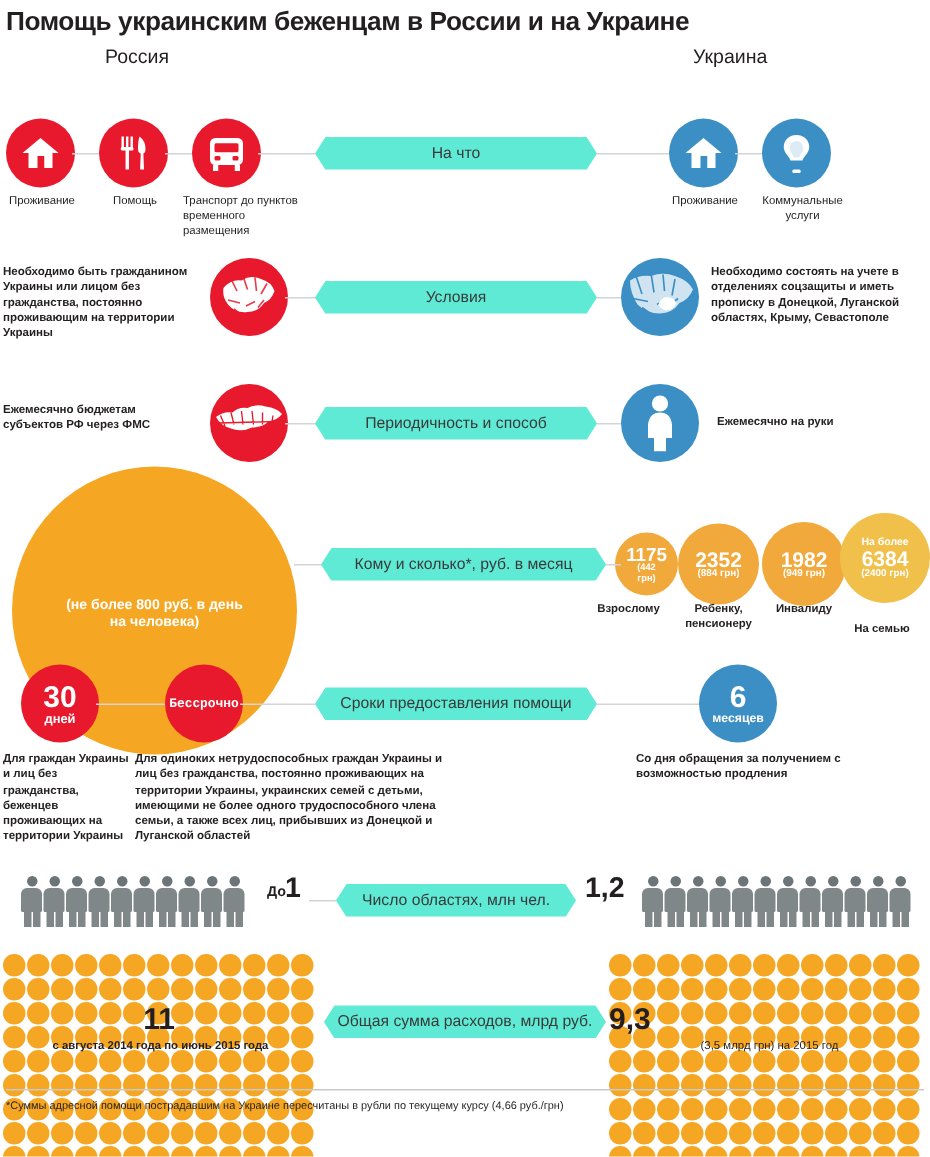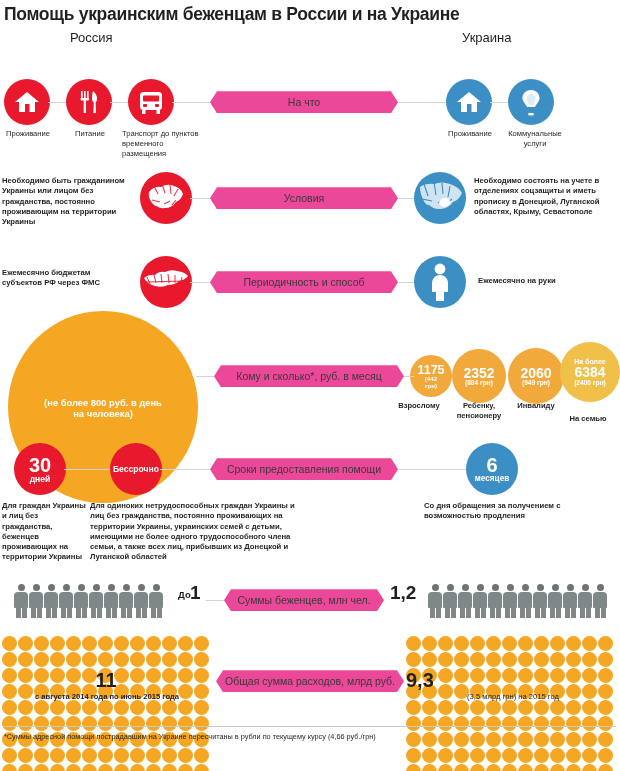--- a/index.html
+++ b/index.html
@@ -42,21 +42,21 @@
     text-align:center;
   }
   .circ.red  { background:#e8192c; }
   .circ.blue { background:#3c8fc4; }
   .circ.org  { background:#f5a623; }
   .circ.org2 { background:#f2a93b; }
   .circ.org3 { background:#f0c04b; }
 
   
   .hex {
-    background:#ec4899;
+    background:#5eead4;
     color:#3a3a3a;
     font-size:10.5px;
     height:22px;
     display:flex;
     align-items:center;
     justify-content:center;
     position:absolute;
     clip-path:polygon(0% 50%, 7px 0%, calc(100% - 7px) 0%, 100% 50%, calc(100% - 7px) 100%, 7px 100%);
     text-align:center;
   }
@@ -141,21 +141,21 @@
   <div class="circ red" style="position:absolute; left:66px; top:55px; width:46px; height:46px;">
     <svg width="22" height="26" viewBox="0 0 22 26">
       <rect x="3" y="2" width="1.6" height="8" fill="#fff"></rect>
         <rect x="6" y="2" width="1.6" height="8" fill="#fff"></rect>
       <rect x="9" y="2" width="1.6" height="8" fill="#fff"></rect>
       <rect x="2.5" y="9" width="8.5" height="2.4" rx="1" fill="#fff"></rect>
       <rect x="5.7" y="11" width="2.3" height="13" fill="#fff"></rect>
       <path d="M15 2 q4 3 4 8 q0 3 -1.4 3.4 l0.4 10.6 h-2.6 l0.4 -10.6 Q14 13 14 10 q0 -5 1 -8 z" fill="#fff"></path>
     </svg>
   </div>
-  <div class="cap" style="left:64px; top:105px; width:52px; text-align:center;">Питание</div>
+  <div class="cap" style="left:64px; top:105px; width:52px; text-align:center;">Помощь</div>
 
   <div class="hline" style="left:110px; top:78px; width:22px;"></div>
 
   <div class="circ red" style="position:absolute; left:128px; top:55px; width:46px; height:46px;">
     <svg width="28" height="26" viewBox="0 0 28 26">
       <rect x="3" y="3" width="22" height="18" rx="3.5" fill="#fff"></rect>
       <rect x="6" y="6.5" width="16" height="6" rx="1" fill="#e8192c"></rect>
       <rect x="6" y="15" width="4" height="3" rx="1" fill="#e8192c"></rect>
       <rect x="18" y="15" width="4" height="3" rx="1" fill="#e8192c"></rect>
       <rect x="5" y="21" width="3.5" height="4" fill="#fff"></rect>
@@ -269,21 +269,21 @@
   <div class="cap b" style="left:396px; top:377px; width:46px; text-align:center;">Взрослому</div>
 
   <div class="circ org2" style="position:absolute; left:452px; top:325px; width:54px; height:54px;">
     <div style="font-size:14px; font-weight:bold; line-height:1;">2352</div>
     <div style="font-size:6.6px; font-weight:bold; line-height:1.05;">(884 грн)</div>
   </div>
   <div class="cap b" style="left:440px; top:377px; width:78px; text-align:center; white-space:pre-line;">Ребенку,
 пенсионеру</div>
 
   <div class="circ org2" style="position:absolute; left:508px; top:324px; width:56px; height:56px;">
-    <div style="font-size:14px; font-weight:bold; line-height:1;">2060</div>
+    <div style="font-size:14px; font-weight:bold; line-height:1;">1982</div>
     <div style="font-size:6.6px; font-weight:bold; line-height:1.05;">(949 грн)</div>
   </div>
   <div class="cap b" style="left:508px; top:377px; width:56px; text-align:center;">Инвалиду</div>
 
   <div class="circ org3" style="position:absolute; left:560px; top:318px; width:60px; height:60px;">
     <div style="font-size:7px; font-weight:bold; line-height:1.1;">На более</div>
     <div style="font-size:14px; font-weight:bold; line-height:1.05;">6384</div>
     <div style="font-size:6.6px; font-weight:bold; line-height:1.05;">(2400 грн)</div>
   </div>
   <div class="cap b" style="left:556px; top:390px; width:64px; text-align:center;">На семью</div>
@@ -293,21 +293,21 @@
 
   <div class="circ red" style="position:absolute; left:14px; top:419px; width:52px; height:52px; z-index:2;">
     <div style="font-size:20px; font-weight:bold; line-height:1;">30</div>
     <div style="font-size:8.6px; font-weight:bold; line-height:1;">дней</div>
   </div>
   <div class="bodytext" style="left:2px; top:477px; width:84px;">Для граждан Украины и лиц без гражданства, беженцев проживающих на территории Украины</div>
 
   <div class="hline" style="left:64px; top:445px; width:48px; z-index:2;"></div>
 
   <div class="circ red" style="position:absolute; left:110px; top:419px; width:52px; height:52px; z-index:2;">
-    <div style="font-size:8.6px; font-weight:bold; line-height:1;">Бессрочно</div>
+    <div style="font-size:8.6px; font-weight:bold; line-height:1;font-family:Liberation Mono, monospace;">Бессрочно</div>
   </div>
   <div class="bodytext" style="left:90px; top:477px; width:218px;">Для одиноких нетрудоспособных граждан Украины и лиц без гражданства, постоянно проживающих на территории Украины, украинских семей с детьми, имеющими не более одного трудоспособного члена семьи, а также всех лиц, прибывших из Донецкой и Луганской областей</div>
 
   <div class="hline" style="left:160px; top:445px; width:50px; z-index:2;"></div>
 
   <div class="hex" style="left:210px; top:434px; width:188px; z-index:2;">Сроки предоставления помощи</div>
 
   <div class="hline" style="left:398px; top:445px; width:70px; z-index:2;"></div>
 
   <div class="circ blue" style="position:absolute; left:466px; top:419px; width:52px; height:52px; z-index:2;">
@@ -379,21 +379,21 @@
         <span class="l1"></span>
         <span class="l2"></span>
       </div>
     </div>
 
   <div class="bignum" style="left:178px; top:565px; font-size:9.5px;">До</div>
   <div class="bignum" style="left:190px; top:558px; font-size:19px;">1</div>
 
   <div class="hline" style="left:206px; top:576px; width:18px;"></div>
 
-  <div class="hex" style="left:224px; top:565px; width:160px;">Суммы беженцев, млн чел.</div>
+  <div class="hex" style="left:224px; top:565px; width:160px;">Число областях, млн чел.</div>
 
   <div class="bignum" style="left:390px; top:558px; font-size:19px;">1,2</div>
 
   <div class="people" id="people-right" style="left:428px; top:560px;">
       <div class="person">
         <span class="head"></span>
         <span class="body"></span>
         <span class="l1"></span>
         <span class="l2"></span>
       </div>

